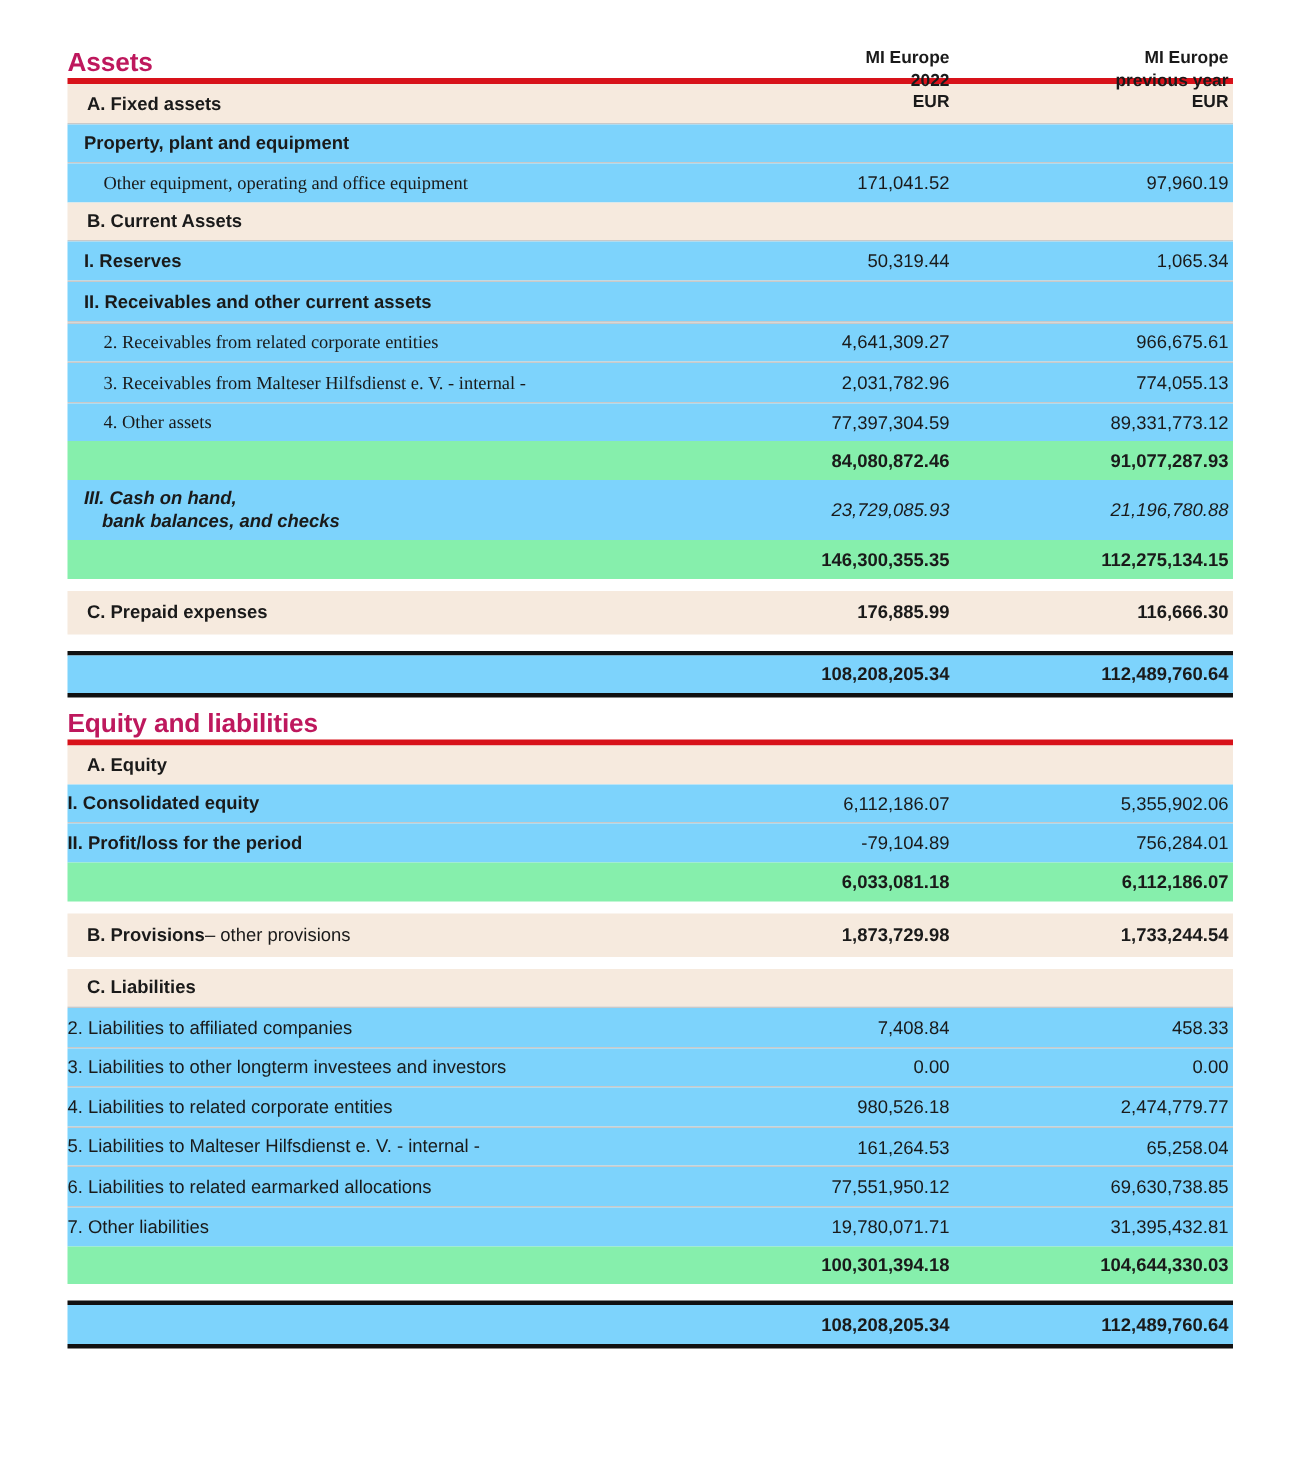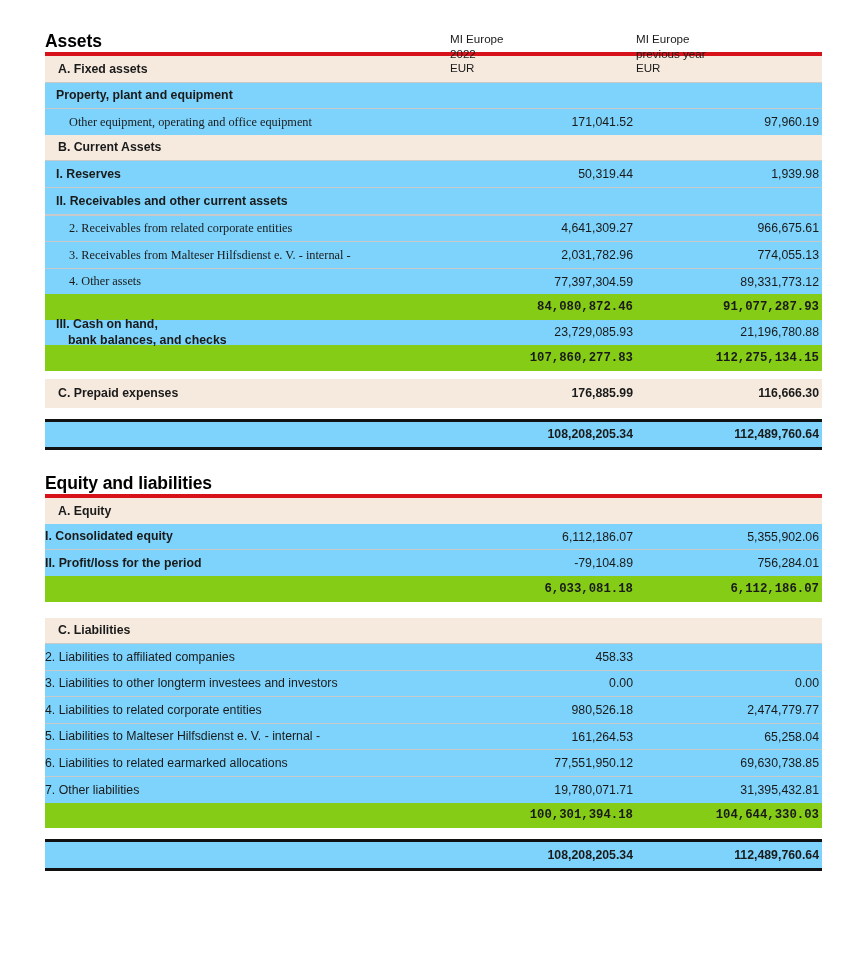--- a/index.html
+++ b/index.html
@@ -40,40 +40,40 @@
     justify-content: flex-end;
     font-size: 12.3px;
     padding-right: 3px;
   }
 
   
   .section-title {
     font-size: 17.5px;
     font-weight: bold;
     letter-spacing: -0.1px;
-    color: #000000;
+    color: #be185d;
   }
   #assets-title-wrap { padding-top: 52px; height: 36px; display: flex; align-items: flex-end; }
-  #equity-title-wrap { padding-top: 22px; height: 28px; display: flex; align-items: flex-end; margin-top: 16px; }
+  #equity-title-wrap { padding-top: 22px; height: 28px; display: flex; align-items: flex-end; }
 
   
   .col-head {
     display: flex;
     width: 777px;
     position: absolute;
     top: 32px;
     left: 45px;
   }
   .col-head .c-label { flex: 0 0 405px; }
   .col-head .c-num {
     flex: 0 0 186px;
     display: block;
-    text-align: left;
+    text-align: right;
     font-size: 11.6px;
-    font-weight: normal;
+    font-weight: bold;
     line-height: 14.6px;
     padding-right: 3px;
   }
 
   
   .rule-red {
     width: 777px;
     height: 4px;
     background: #d8121a;
   }
@@ -85,26 +85,26 @@
   .rule-thick {
     width: 777px;
     height: 3px;
     background: #111111;
   }
   .gap-sm { height: 8px; width: 777px; }
   .gap-md { height: 11px; width: 777px; }
 
   
   .r-band { background: #f6eade; }       
-  .r-sub  { background: #84cc16; font-family: Liberation Mono, monospace; }       
+  .r-sub  { background: #86efac; }       
   .r-plain { background: #7dd3fc; }
 
   .h26 { height: 25.6px; }
   .h29 { height: 29px; }
-  .h40 { height: 25px; }
+  .h40 { height: 40px; font-style: italic; }
 
   .bold { font-weight: bold; }
   .reg  { font-weight: normal; }
 
   .ind-0  { padding-left: 0px; }
   .ind-10 { padding-left: 11px; }
   .ind-12 { padding-left: 13px; }
   .ind-22 { padding-left: 24px; font-family: Liberation Serif, serif; }
 
   .two-line {
@@ -162,21 +162,21 @@
   <div class="row r-band h26">
     <div class="c-label bold ind-12">B. Current Assets</div>
     <div class="c-num"></div>
     <div class="c-num"></div>
   </div>
   <div class="rule-thin"></div>
 
   <div class="row r-plain h26">
     <div class="c-label bold ind-10">I. Reserves</div>
     <div class="c-num">50,319.44</div>
-    <div class="c-num">1,939.98</div>
+    <div class="c-num">1,065.34</div>
   </div>
   <div class="rule-thin"></div>
 
   <div class="row r-plain h26">
     <div class="c-label bold ind-10">II. Receivables and other current assets</div>
     <div class="c-num"></div>
     <div class="c-num"></div>
   </div>
   <div class="rule-thin"></div>
 
@@ -214,21 +214,21 @@
         <span>III. Cash on hand,</span>
         <span class="l2">bank balances, and checks</span>
       </span>
     </div>
     <div class="c-num">23,729,085.93</div>
     <div class="c-num">21,196,780.88</div>
   </div>
 
   <div class="row r-sub h26">
     <div class="c-label"></div>
-    <div class="c-num bold">107,860,277.83</div>
+    <div class="c-num bold">146,300,355.35</div>
     <div class="c-num bold">112,275,134.15</div>
   </div>
 
   <div class="gap-sm"></div>
 
   <div class="row r-band h29">
     <div class="c-label bold ind-12">C. Prepaid expenses</div>
     <div class="c-num bold">176,885.99</div>
     <div class="c-num bold">116,666.30</div>
   </div>
@@ -269,33 +269,42 @@
   </div>
 
   <div class="row r-sub h26">
     <div class="c-label"></div>
     <div class="c-num bold">6,033,081.18</div>
     <div class="c-num bold">6,112,186.07</div>
   </div>
 
   <div class="gap-sm"></div>
 
+  <div class="row r-band h29">
+    <div class="c-label ind-12">
+      <span class="bold">B. Provisions</span>
+        <span class="reg"> – other provisions</span>
+    </div>
+    <div class="c-num bold">1,873,729.98</div>
+    <div class="c-num bold">1,733,244.54</div>
+  </div>
 
   <div class="gap-sm"></div>
 
   <div class="row r-band h26">
     <div class="c-label bold ind-12">C. Liabilities</div>
     <div class="c-num"></div>
     <div class="c-num"></div>
   </div>
 
   <div class="rule-thin"></div>
 
   <div class="row r-plain h26">
     <div class="c-label reg ind-0">2. Liabilities to affiliated companies</div>
+    <div class="c-num">7,408.84</div>
     <div class="c-num">458.33</div>
   </div>
   <div class="rule-thin"></div>
 
   <div class="row r-plain h26">
     <div class="c-label reg ind-0">3. Liabilities to other longterm investees and investors</div>
     <div class="c-num">0.00</div>
     <div class="c-num">0.00</div>
   </div>
   <div class="rule-thin"></div>

